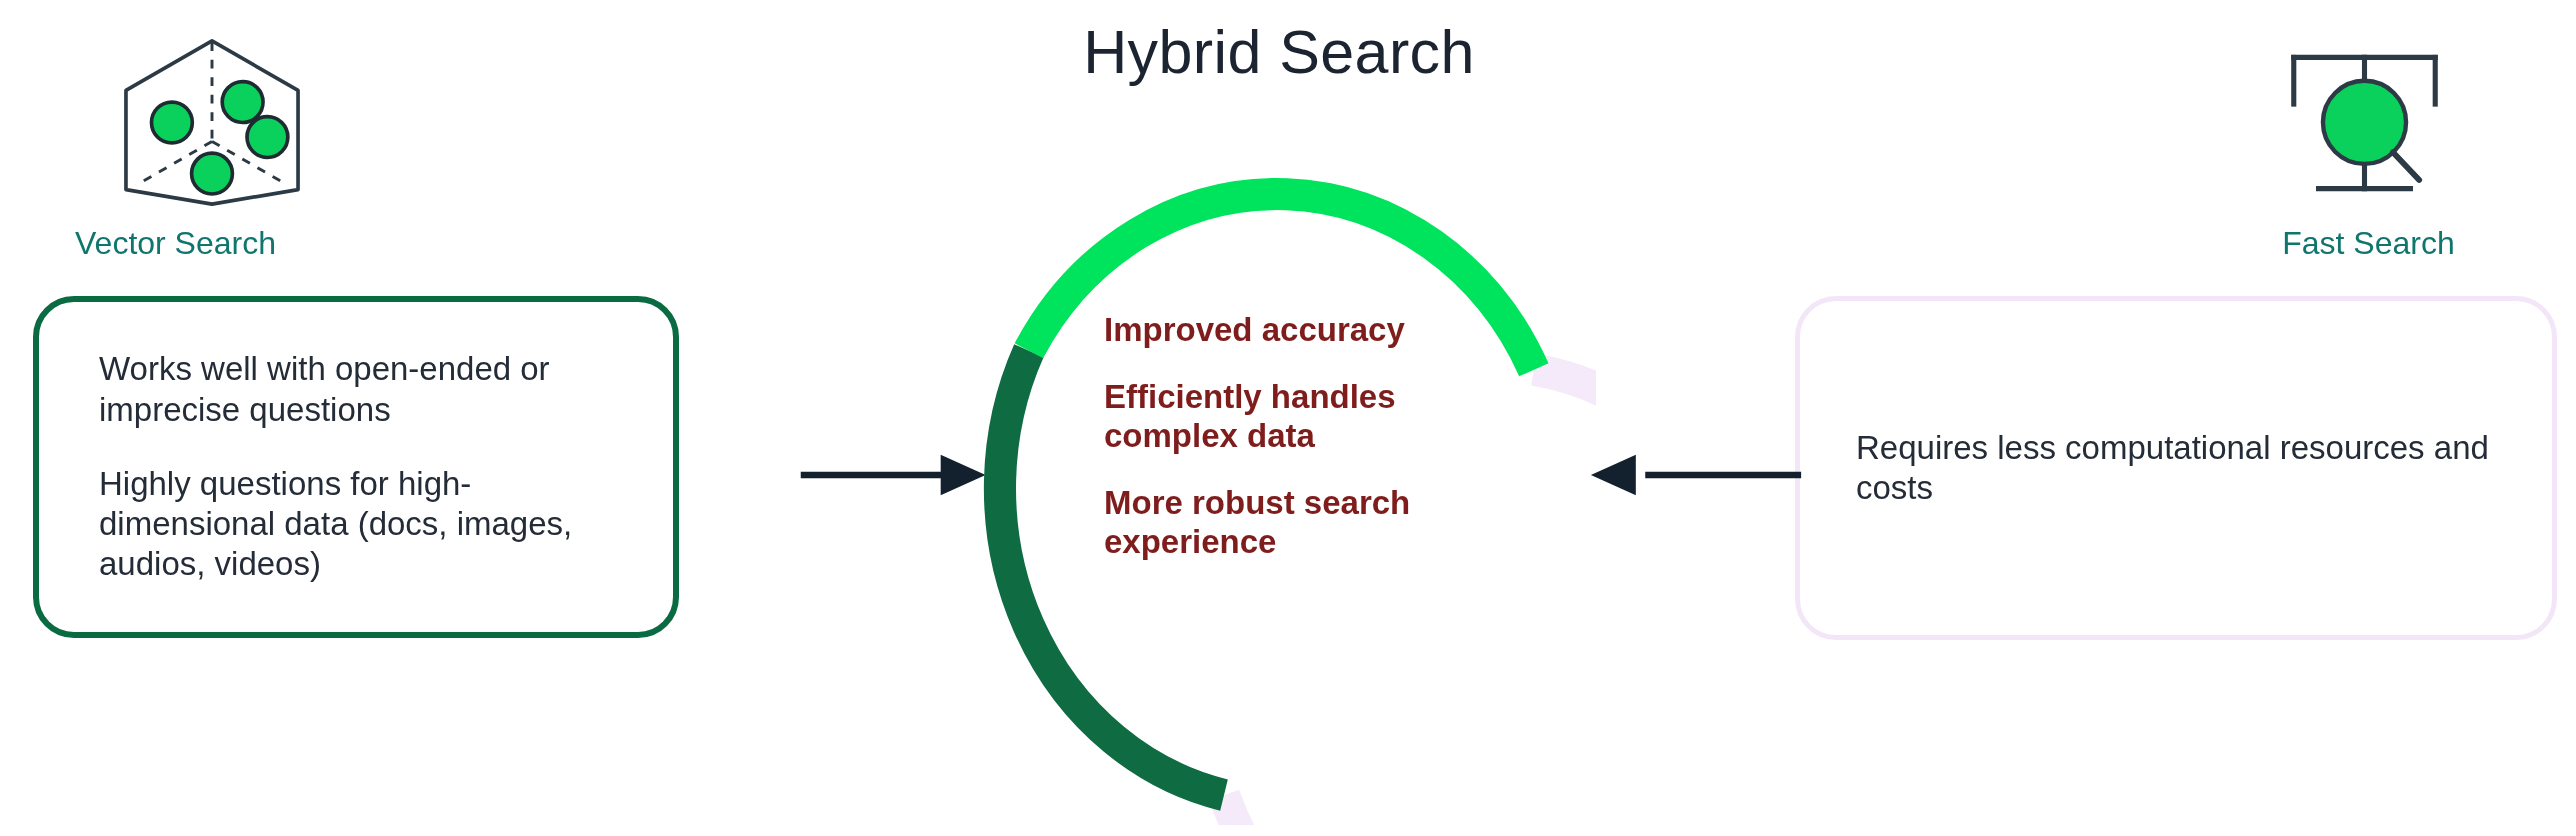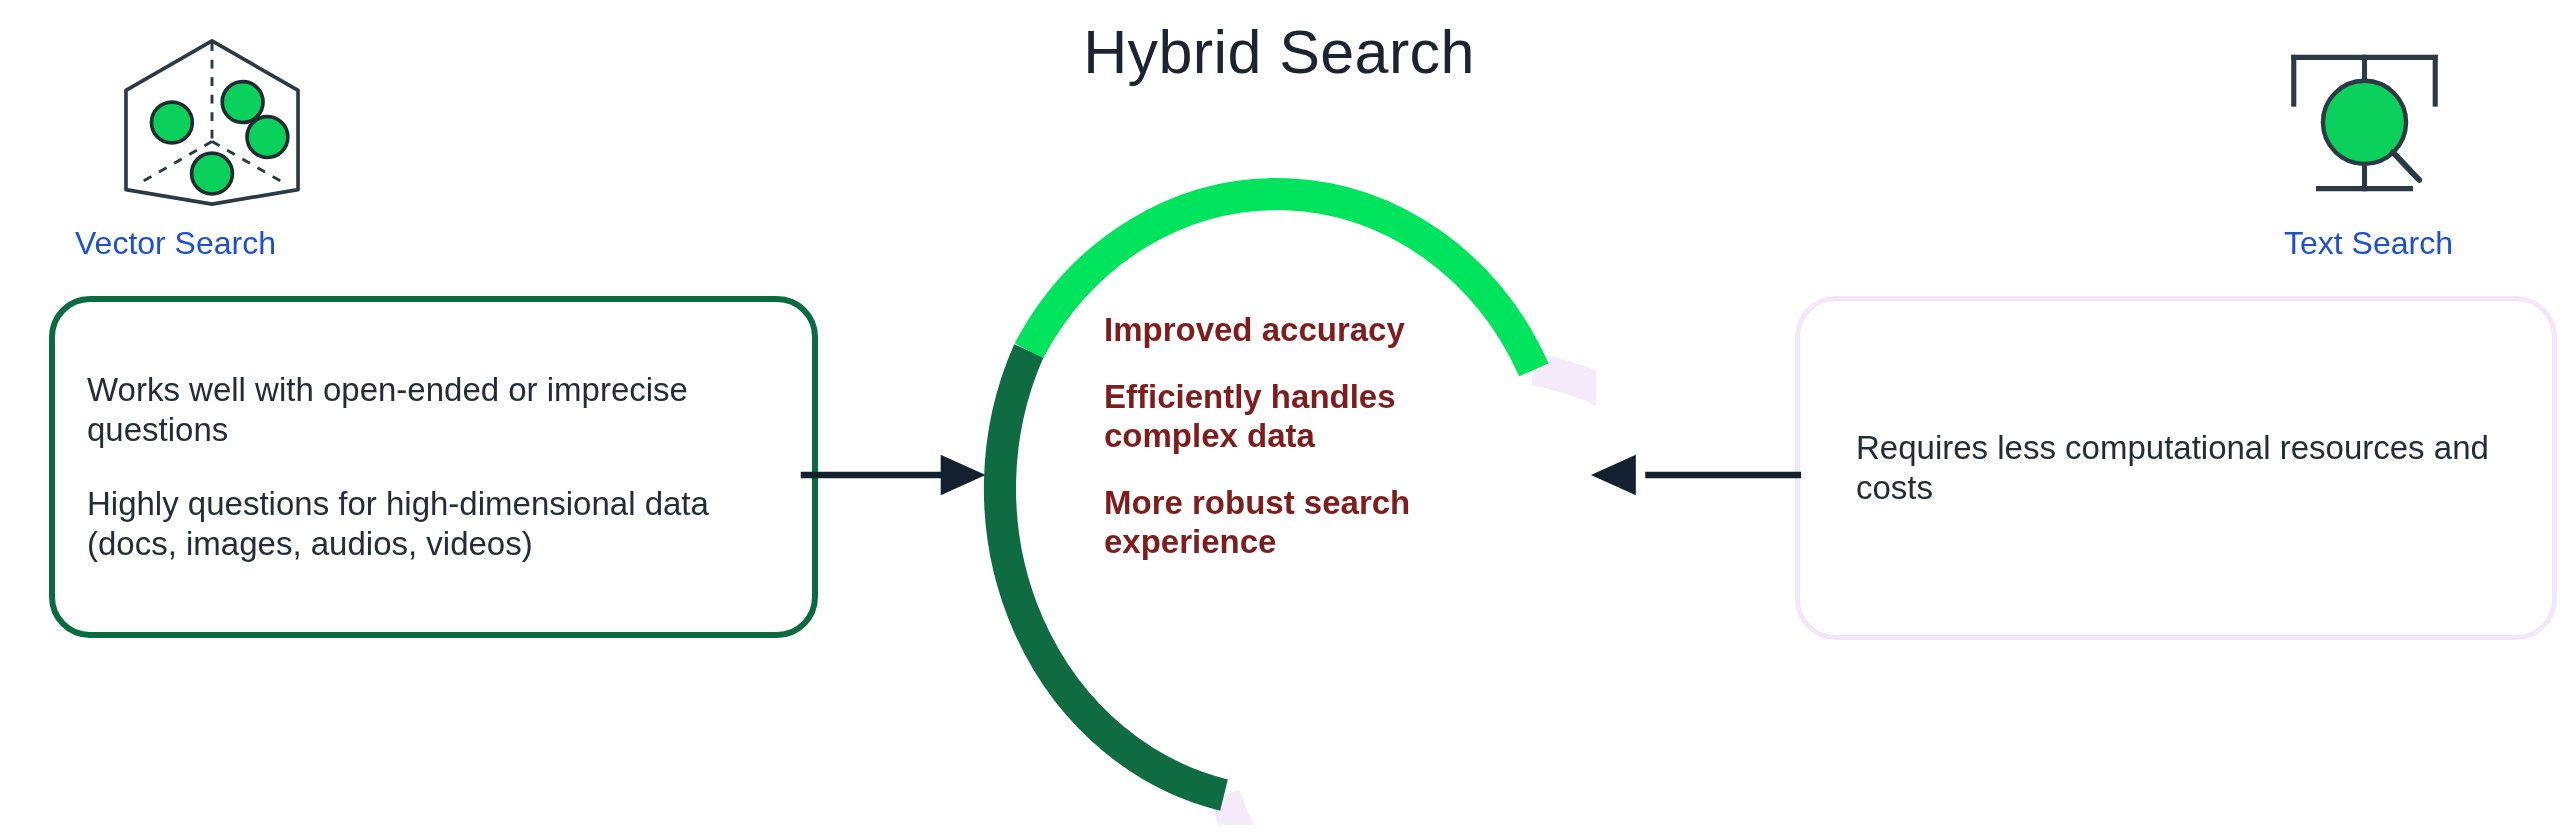--- a/index.html
+++ b/index.html
@@ -29,21 +29,21 @@
     font-weight: 400;
     color: #1b2430;
     letter-spacing: 0.4px;
     line-height: 1;
   }
 
   
   .icon-label {
     position: absolute;
     font-size: 32px;
-    color: #1d4ed8;
+    color: #0f766e;
     text-align: center;
     line-height: 1;
   }
   #vector-label { left: 22px;  top: 227px; width: 307px; }
   #text-label   { left: 2244px; top: 227px; width: 249px; }
 
   
   #vector-icon {
     position: absolute;
     left: 117px;
@@ -65,25 +65,24 @@
     box-sizing: border-box;
     background: #ffffff;
     border-radius: 41px;
     display: flex;
     flex-direction: column;
     justify-content: center;
   }
   #left-box {
     left: 33px;
     top: 296px;
-    width: 769px;
+    width: 646px;
     height: 342px;
     border: 6.6px solid #0A6B42;
-    padding: 0 32px;
-    margin-left: 16px;
+    padding: 0 60px;
   }
   #right-box {
     left: 1795px;
     top: 296px;
     width: 762px;
     height: 344px;
     border: 5.8px solid #F3E6F8;
     padding: 0 56px;
   }
   .side-line {
@@ -155,21 +154,21 @@
       <path d="M28 28 H222" stroke="#2B3A45" stroke-width="7" fill="none" stroke-linecap="square"></path>
       <path d="M28 28 V92" stroke="#2B3A45" stroke-width="7" fill="none" stroke-linecap="square"></path>
       <path d="M222 28 V92" stroke="#2B3A45" stroke-width="7" fill="none" stroke-linecap="square"></path>
       <path d="M125 28 V208" stroke="#2B3A45" stroke-width="7" fill="none" stroke-linecap="square"></path>
       <path d="M62 208 H188" stroke="#2B3A45" stroke-width="7" fill="none" stroke-linecap="square"></path>
 
       <circle cx="125" cy="117" r="57" fill="#09D15C" stroke="#2B3A45" stroke-width="6"></circle>
       <line x1="164" y1="158" x2="200" y2="196" stroke="#2B3A45" stroke-width="8" stroke-linecap="round"></line>
     </svg>
   </div>
-  <div id="text-label" class="icon-label">Text Search</div>
+  <div id="text-label" class="icon-label">Fast Search</div>
 
   <div id="left-box" class="side-box">
     <p class="side-line">Works well with open-ended or imprecise questions</p>
     <p class="side-line">Highly questions for high-dimensional data (docs, images, audios, videos)</p>
   </div>
 
   <div id="right-box" class="side-box">
     <p class="side-line">Requires less computational resources and costs</p>
   </div>
 

